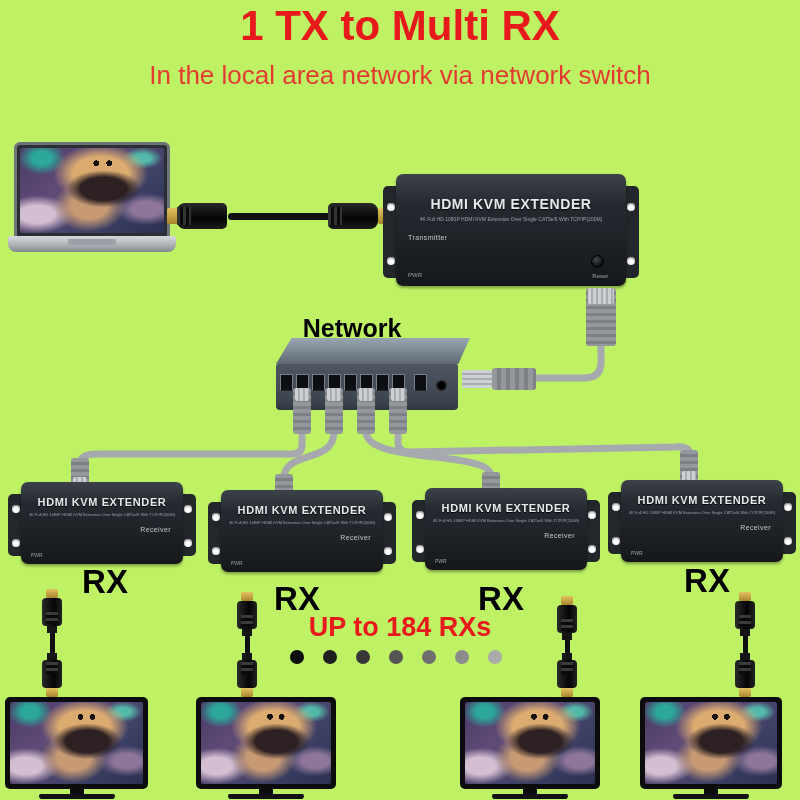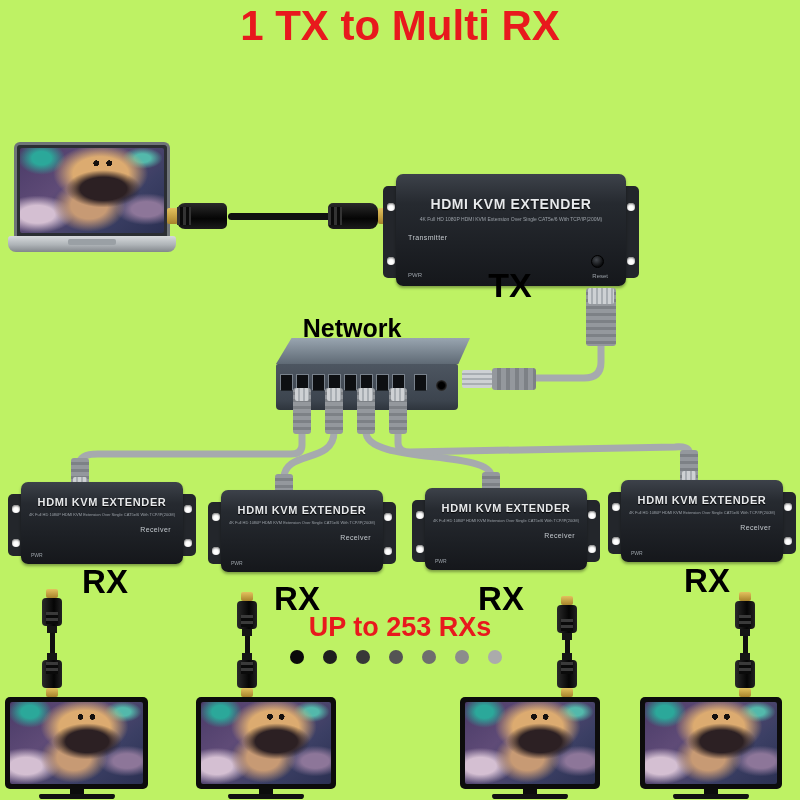--- a/index.html
+++ b/index.html
@@ -121,20 +121,21 @@
             background:#111; border-radius:2px 2px 4px 4px; }
 
   .svg-layer { position:absolute; left:0; top:0; }
 </style>
 </head>
 <body>
 
 <div class="stage">
 
   <div class="title">1 TX to Multi RX</div>
+  <div class="subtitle">In the local area network via network switch</div>
 
   <svg class="svg-layer" width="800" height="800">
     <g fill="none" stroke="#a6aaae" stroke-width="7" stroke-linecap="round">
       <path d="M601,344 L601,362 Q601,378 584,378 L534,378"></path>
       <path d="M302,432 L302,445 Q302,454 291,454 L98,454 Q80,454 80,463 L80,468"></path>
       <path d="M334,432 C334,464 284,450 284,478"></path>
       <path d="M366,432 C366,464 491,450 491,476"></path>
       <path d="M398,432 L398,443 Q398,452 410,452 L675,447 Q689,446 689,452 L689,456"></path>
     </g>
   </svg>
@@ -165,21 +166,20 @@
       </div>
     <div class="ext-body">
       <div class="ext-brand" style="top:22px;font-size:14px;">HDMI KVM EXTENDER</div>
       <div class="ext-spec" style="top:42px;font-size:5px;">4K Full HD 1080P HDMI KVM Extension Over Single CAT5e/6 With TCP/IP(200M)</div>
       <div class="ext-role" style="left:12px;top:60px;font-size:7px;">Transmitter</div>
       <div class="ext-pwr" style="left:12px;bottom:8px;font-size:6px;">PWR</div>
       <span class="reset-knob" style="right:22px;bottom:18px;"></span>
       <div class="ext-reset-label" style="right:18px;bottom:7px;font-size:6px;">Reset</div>
     </div>
   </div>
-  <div class="blabel" style="left:468px;top:266px;width:84px;text-align:center;font-size:34px;">TX</div>
 
   <div class="blabel" style="left:262px;top:314px;width:180px;text-align:center;font-size:25px;font-weight:600;">Network Switch</div>
   <div class="sw-top"></div>
   <div class="sw-front">
     <span class="sw-port" style="left:4px;"></span>
     <span class="sw-port" style="left:20px;"></span>
     <span class="sw-port" style="left:36px;"></span>
     <span class="sw-port" style="left:52px;"></span>
     <span class="sw-port" style="left:68px;"></span>
     <span class="sw-port" style="left:84px;"></span>
@@ -285,21 +285,21 @@
       <div class="ext-role" style="right:12px;top:44px;font-size:7px;">Receiver</div>
       <div class="ext-pwr" style="left:10px;bottom:6px;font-size:5px;">PWR</div>
     </div>
   </div>
 
   <div class="blabel" style="left:60px;top:563px;width:90px;text-align:center;font-size:33px;">RX</div>
   <div class="blabel" style="left:252px;top:580px;width:90px;text-align:center;font-size:33px;">RX</div>
   <div class="blabel" style="left:456px;top:580px;width:90px;text-align:center;font-size:33px;">RX</div>
   <div class="blabel" style="left:662px;top:562px;width:90px;text-align:center;font-size:33px;">RX</div>
 
-  <div class="capacity">UP to 253 RXs</div>
+  <div class="capacity">UP to 184 RXs</div>
   <span class="dot" style="left: 290px; background: rgb(10, 10, 10);"></span>
   <span class="dot" style="left: 323px; background: rgb(31, 31, 31);"></span>
   <span class="dot" style="left: 356px; background: rgb(56, 56, 56);"></span>
   <span class="dot" style="left: 389px; background: rgb(84, 84, 84);"></span>
   <span class="dot" style="left: 422px; background: rgb(110, 110, 110);"></span>
   <span class="dot" style="left: 455px; background: rgb(140, 140, 140);"></span>
   <span class="dot" style="left: 488px; background: rgb(171, 171, 171);"></span>
 
   <div class="hdmi-v" style="left:42px;top:589px;height:108px;">
     <span class="tip gold"></span>

